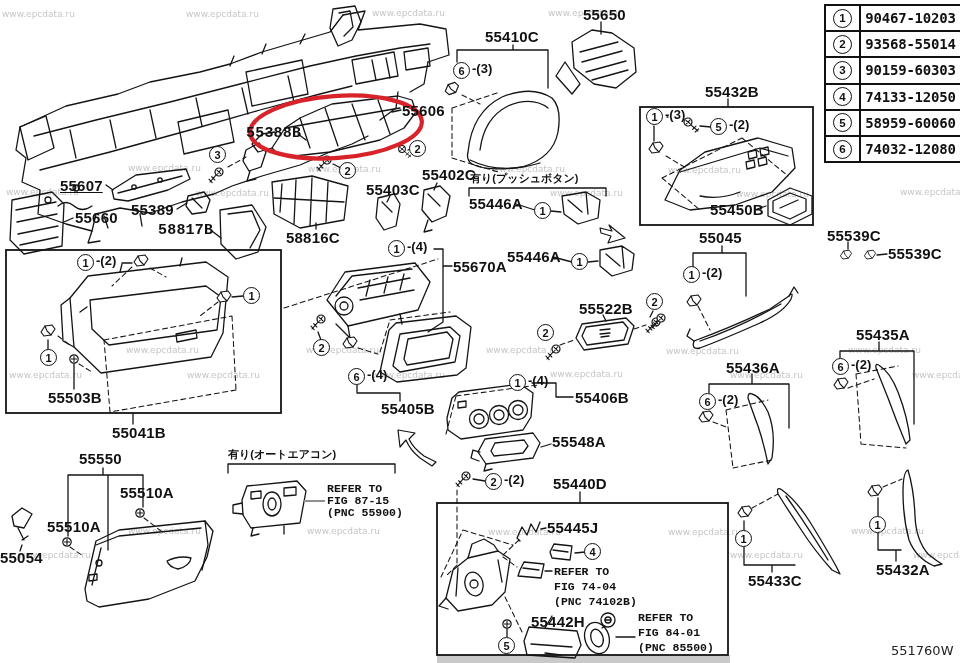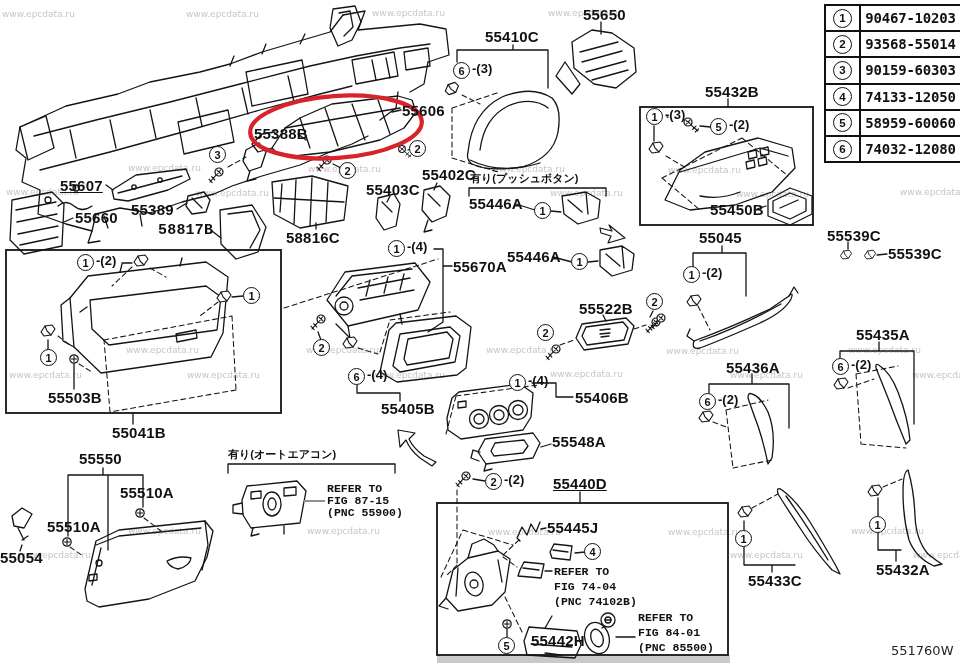--- a/index.html
+++ b/index.html
@@ -378,21 +378,21 @@
       <use href="#clip" transform="translate(875,491)"></use>
       <path class="k" d="M878,498 L878,517 M878,533 L878,550 M878,550 L901,550 M896,550 L896,561"></path>
       <path class="kd" d="M883,487 L902,479"></path>
     </g>
   </svg>
 
   <div id="label-layer">
       <div class="plabel" style="left: 583px; top: 7px;">55650</div>
       <div class="plabel" style="left: 485px; top: 29px;">55410C</div>
       <div class="plabel" style="left: 402px; top: 103px;">55606</div>
-      <div class="plabel" style="left: 254px; top: 126px;">55388B</div>
+      <div class="plabel" style="left: 246px; top: 126px; font-family: Liberation Mono, monospace;">55388B</div>
       <div class="plabel" style="left: 60px; top: 178px; text-decoration: underline;">55607</div>
       <div class="plabel" style="left: 75px; top: 210px;">55660</div>
       <div class="plabel" style="left: 131px; top: 202px;">55389</div>
       <div class="plabel" style="left: 158px; top: 223px; font-family: Liberation Mono, monospace;">58817B</div>
       <div class="plabel" style="left: 286px; top: 230px;">58816C</div>
       <div class="plabel" style="left: 366px; top: 182px;">55403C</div>
       <div class="plabel" style="left: 422px; top: 167px;">55402C</div>
       <div class="plabel" style="left: 469px; top: 196px;">55446A</div>
       <div class="plabel" style="left: 507px; top: 249px;">55446A</div>
       <div class="plabel" style="left: 453px; top: 259px;">55670A</div>
@@ -402,27 +402,27 @@
       <div class="plabel" style="left: 827px; top: 228px;">55539C</div>
       <div class="plabel" style="left: 888px; top: 246px;">55539C</div>
       <div class="plabel" style="left: 579px; top: 301px;">55522B</div>
       <div class="plabel" style="left: 856px; top: 327px;">55435A</div>
       <div class="plabel" style="left: 726px; top: 360px;">55436A</div>
       <div class="plabel" style="left: 48px; top: 390px;">55503B</div>
       <div class="plabel" style="left: 112px; top: 425px;">55041B</div>
       <div class="plabel" style="left: 381px; top: 401px;">55405B</div>
       <div class="plabel" style="left: 575px; top: 390px;">55406B</div>
       <div class="plabel" style="left: 552px; top: 434px;">55548A</div>
-      <div class="plabel" style="left: 553px; top: 476px; text-decoration: underline;">55440D</div>
+      <div class="plabel" style="left: 553px; top: 476px;">55440D</div>
       <div class="plabel" style="left: 79px; top: 451px;">55550</div>
       <div class="plabel" style="left: 120px; top: 485px;">55510A</div>
       <div class="plabel" style="left: 47px; top: 519px;">55510A</div>
       <div class="plabel" style="left: 0px; top: 550px;">55054</div>
       <div class="plabel" style="left: 547px; top: 520px;">55445J</div>
-      <div class="plabel" style="left: 531px; top: 633px;">55442H</div>
+      <div class="plabel" style="left: 531px; top: 614px;">55442H</div>
       <div class="plabel" style="left: 748px; top: 573px;">55433C</div>
       <div class="plabel" style="left: 876px; top: 562px;">55432A</div>
     </div>
   <div id="callout-layer">
       <div class="callout" style="left: 453px; top: 62px;">
         <span class="cc">6</span>
         <span class="cs">-(3)</span>
       </div>
       <div class="callout" style="left: 209px; top: 146px;">
         <span class="cc">3</span>

